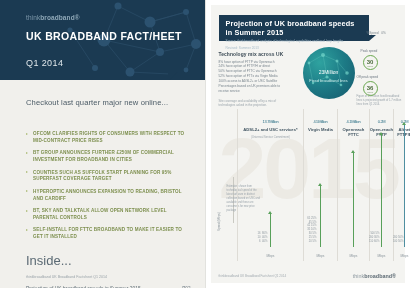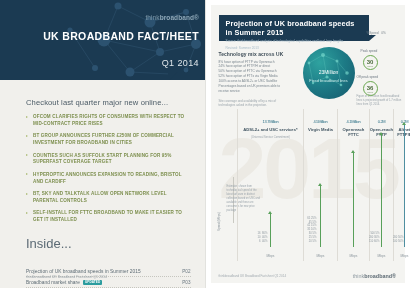--- a/index.html
+++ b/index.html
@@ -4,30 +4,30 @@
 <style>
   html,body{margin:0;padding:0;background:#ffffff;}
   body{width:410px;height:288px;overflow:hidden;
        font-family:"Liberation Sans",sans-serif;color:#333;}
   .spread{position:relative;width:410px;height:288px;display:flex;background:#fff;}
 
   
   .page-left{position:relative;width:205px;height:288px;background:#f1f0ec;overflow:hidden;}
   .cover-hero{position:relative;width:205px;height:80px;background:#1b3a52;overflow:hidden;}
   .hero-net{position:absolute;inset:0;}
-  .hero-inner{position:relative;padding:14px 6px 0 26px;text-align:right;}
+  .hero-inner{position:relative;padding:14px 16px 0 26px;}
   .logo-left{font-size:6.5px;letter-spacing:.1px;color:#8fa8b8;font-weight:bold;}
   .logo-left .lt{font-weight:normal;color:#7e99ab;}
   .cover-title{margin-top:9px;font-size:10.5px;font-weight:bold;color:#ffffff;letter-spacing:.35px;}
   .cover-sub{margin-top:16px;font-size:9px;color:#dfe6ea;letter-spacing:.4px;}
   .flag{position:absolute;left:168px;top:72px;width:0;height:0;
         border-left:10px solid #1b3a52;border-bottom:9px solid transparent;}
 
   .cover-body{padding:18px 14px 0 26px;}
-  .checkout-head{font-size:7.6px;color:#4b5b66;letter-spacing:.1px;margin-bottom:7px;}
+  .checkout-head{font-size:7.6px;color:#4b5b66;letter-spacing:.1px;margin-bottom:24px;}
   .news-list{list-style:none;margin:0;padding:0;}
   .news-list li{position:relative;padding-left:7px;margin-bottom:5.5px;
                 font-size:4.6px;line-height:1.5;font-weight:bold;letter-spacing:.15px;
                 color:#7d8f4e;text-transform:uppercase;}
   .news-list li:before{content:"";position:absolute;left:0;top:1.6px;
         width:0;height:0;border-left:2.4px solid #a9b86f;
         border-top:1.7px solid transparent;border-bottom:1.7px solid transparent;}
 
   .inside-wrap{padding:6px 14px 0 26px;}
   .inside-head{font-size:13px;color:#5b6a74;margin-bottom:16px;}

